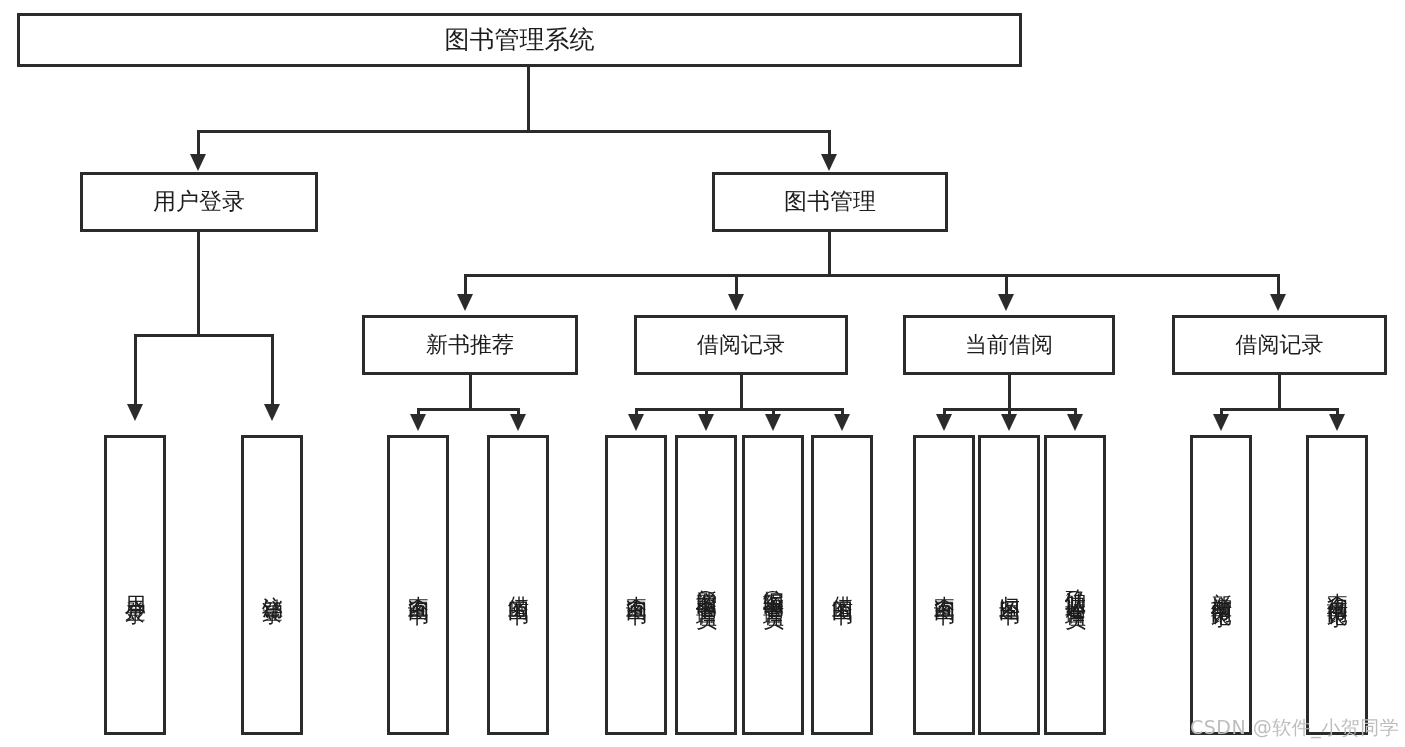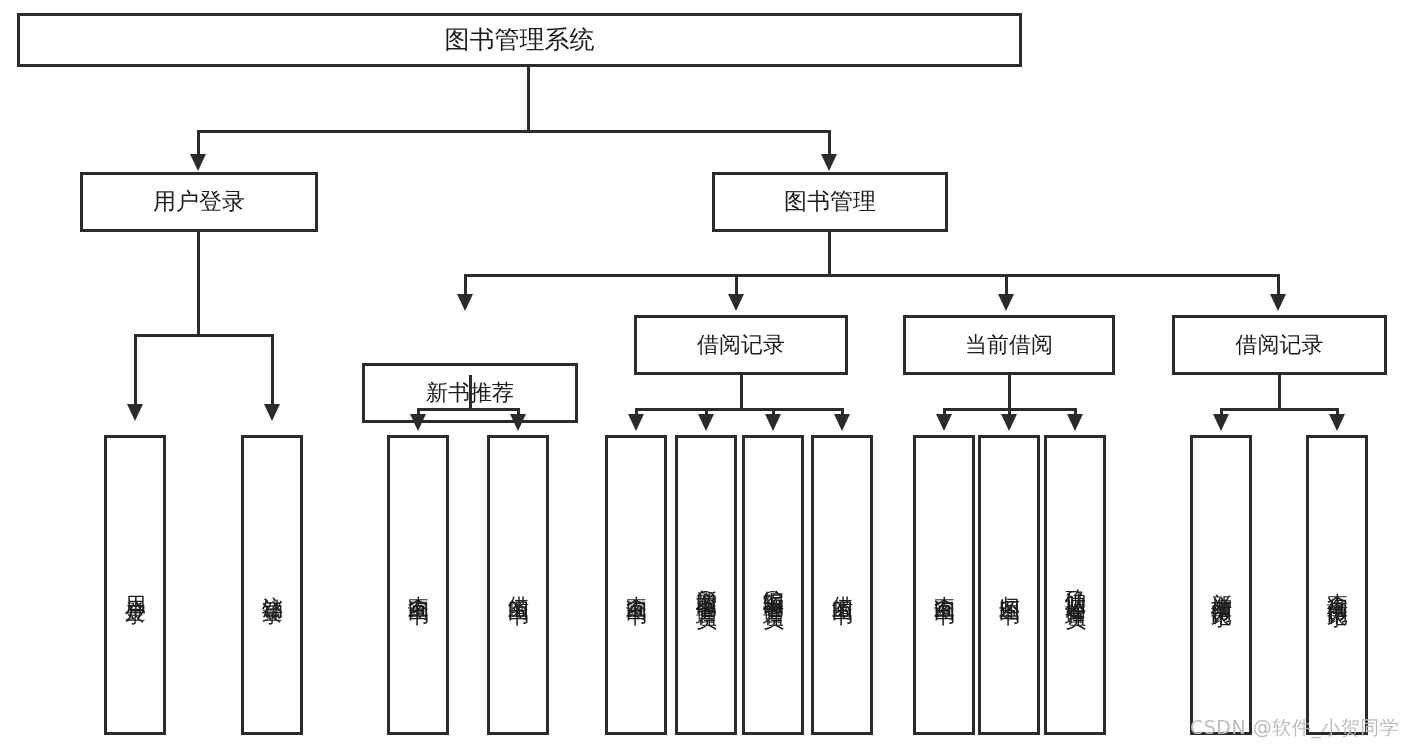--- a/index.html
+++ b/index.html
@@ -111,21 +111,21 @@
   <div class="line h" style="left:464px; top:274px; width:813px;"></div>
   <div class="line v" style="left:464px; top:274px; height:22px;"></div>
   <div class="arrow" style="left:457px; top:294px;"></div>
   <div class="line v" style="left:735px; top:274px; height:22px;"></div>
   <div class="arrow" style="left:728px; top:294px;"></div>
   <div class="line v" style="left:1005px; top:274px; height:22px;"></div>
   <div class="arrow" style="left:998px; top:294px;"></div>
   <div class="line v" style="left:1277px; top:274px; height:22px;"></div>
   <div class="arrow" style="left:1270px; top:294px;"></div>
 
-  <div class="node lvl3" style="left:362px; top:315px; width:216px; height:60px;margin-top:48px;">
+  <div class="node lvl3" style="left:362px; top:315px; width:216px; height:60px;">
     <span>新书推荐</span>
   </div>
   <div class="node lvl3" style="left:634px; top:315px; width:214px; height:60px;">
     <span>借阅记录</span>
   </div>
   <div class="node lvl3" style="left:1172px; top:315px; width:215px; height:60px;">
     <span>借阅记录</span>
   </div>
   <div class="node lvl3" style="left:903px; top:315px; width:212px; height:60px;">
     <span>当前借阅</span>

